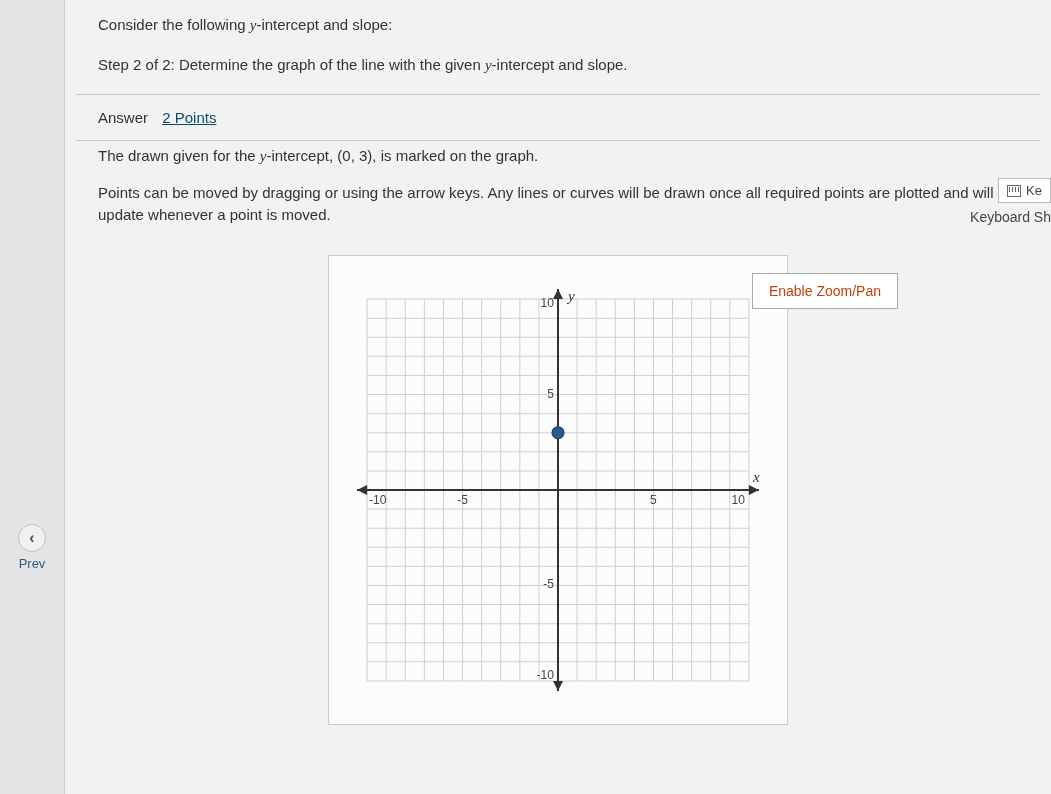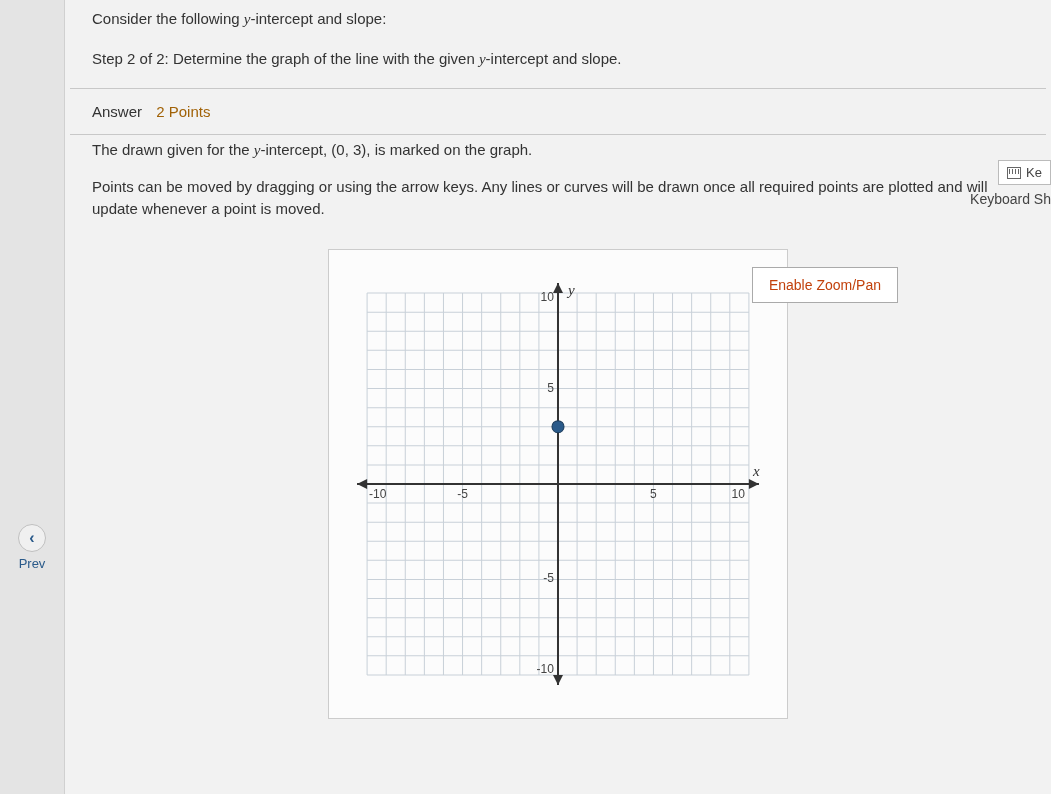--- a/index.html
+++ b/index.html
@@ -51,21 +51,21 @@
       margin-bottom: 4px;
     }
     .prev-label {
       font-size: 13px;
       color: #2a5a8a;
       text-align: right;
     }
     .content {
       flex: 1;
       background: #f2f2f2;
-      padding: 5px;
+      padding: 11px;
       position: relative;
     }
     .question-block {
       padding: 5px 22px 10px 22px;
     }
     .q-intro {
       font-size: 15px;
       color: #333;
       margin-bottom: 22px;
     }
@@ -89,26 +89,27 @@
     }
     .answer-bar {
       padding: 14px 22px;
       font-size: 15px;
     }
     .answer-bar b {
       font-weight: normal;
       margin-right: 10px;
     }
     .points {
-      color: #a16207;
+      color: #0c4a6e;
+      text-decoration: underline;
     }
     .kb-area {
       position: absolute;
       right: 0;
-      top: 160px;
+      top: 178px;
       text-align: right;
       font-size: 14px;
       color: #444;
     }
     .kb-btn {
       border: 1px solid #bbb;
       background: #fff;
       padding: 4px 8px;
       font-size: 13px;
       display: inline-flex;

